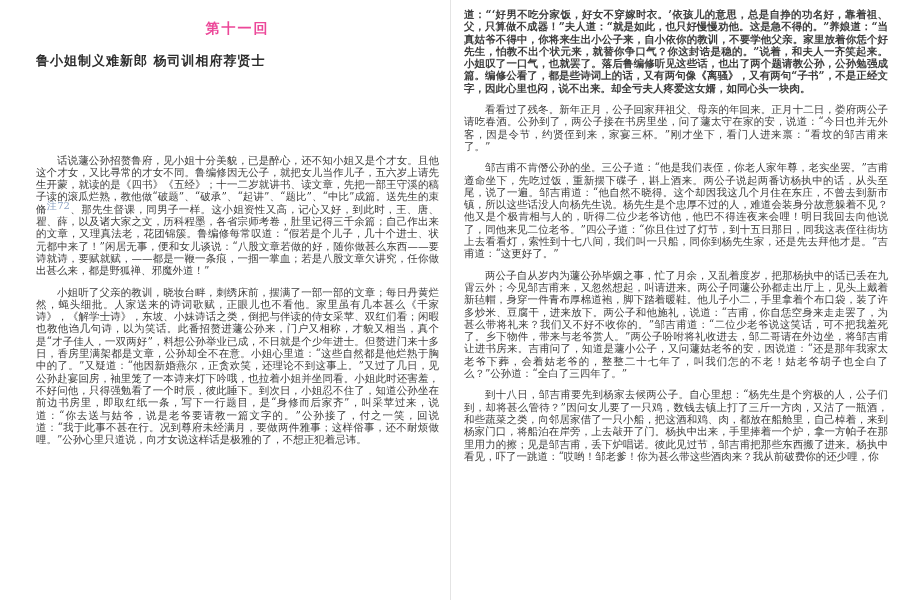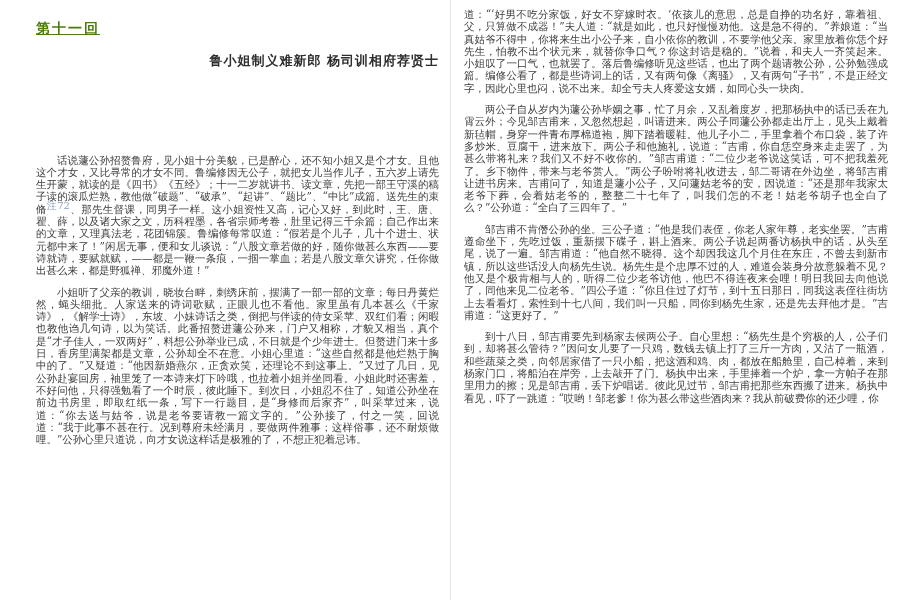--- a/index.html
+++ b/index.html
@@ -26,42 +26,41 @@
     overflow: hidden;
     color: #3d3d3d;
     font-size: 10.5px;
     line-height: 12.3px;
     text-align: justify;
   }
   .page-left  { left: 36px;  width: 403px; }
   .page-right { left: 464px; width: 424px; }
   .chapter-no {
     margin: 22px 0 0 0;
-    text-align: left;
+    text-align: center;
     font-size: 14px;
     font-weight: bold;
-    color: #4d7c0f;
+    color: #ec4899;
     letter-spacing: 2px;
-    text-decoration: underline;
   }
   .chapter-title {
     margin: 21px 0 0 0;
-    text-align: right;
+    text-align: left;
     font-size: 13px;
     font-weight: bold;
     color: #2d2d2d;
     letter-spacing: 1px;
   }
   .body-left  { margin-top: 86px; }
   .body-right { margin-top: 8px; }
   p.para {
     margin: 0 0 9px 0;
     text-indent: 2em;
   }
-  p.para.no-indent { text-indent: 0; }
+  p.para.no-indent { text-indent: 0; font-weight: bold; }
   sup.note {
     font-size: 10px;
     color: #8ba1c2;
     vertical-align: super;
     line-height: 0;
     letter-spacing: 0;
     cursor: pointer;
   }
 </style>
 </head>
@@ -76,19 +75,20 @@
         <p class="para">话说蘧公孙招赘鲁府，见小姐十分美貌，已是醉心，还不知小姐又是个才女。且他这个才女，又比寻常的才女不同。鲁编修因无公子，就把女儿当作儿子，五六岁上请先生开蒙，就读的是《四书》《五经》；十一二岁就讲书、读文章，先把一部王守溪的稿子读的滚瓜烂熟，教他做“破题”、“破承”、“起讲”、“题比”、“中比”成篇。送先生的束脩<sup class="note">注72</sup>、那先生督课，同男子一样。这小姐资性又高，记心又好，到此时，王、唐、瞿、薛，以及诸大家之文，历科程墨，各省宗师考卷，肚里记得三千余篇；自己作出来的文章，又理真法老，花团锦簇。鲁编修每常叹道：“假若是个儿子，几十个进士、状元都中来了！”闲居无事，便和女儿谈说：“八股文章若做的好，随你做甚么东西——要诗就诗，要赋就赋，——都是一鞭一条痕，一掴一掌血；若是八股文章欠讲究，任你做出甚么来，都是野狐禅、邪魔外道！”</p>
         <p class="para">小姐听了父亲的教训，晓妆台畔，刺绣床前，摆满了一部一部的文章；每日丹黄烂然，蝇头细批。人家送来的诗词歌赋，正眼儿也不看他。家里虽有几本甚么《千家诗》，《解学士诗》，东坡、小妹诗话之类，倒把与伴读的侍女采苹、双红们看；闲暇也教他诌几句诗，以为笑话。此番招赘进蘧公孙来，门户又相称，才貌又相当，真个是“才子佳人，一双两好”，料想公孙举业已成，不日就是个少年进士。但赘进门来十多日，香房里满架都是文章，公孙却全不在意。小姐心里道：“这些自然都是他烂熟于胸中的了。”又疑道：“他因新婚燕尔，正贪欢笑，还理论不到这事上。”又过了几日，见公孙赴宴回房，袖里笼了一本诗来灯下吟哦，也拉着小姐并坐同看。小姐此时还害羞，不好问他，只得强勉看了一个时辰，彼此睡下。到次日，小姐忍不住了，知道公孙坐在前边书房里，即取红纸一条，写下一行题目，是“身修而后家齐”，叫采苹过来，说道：“你去送与姑爷，说是老爷要请教一篇文字的。”公孙接了，付之一笑，回说道：“我于此事不甚在行。况到尊府未经满月，要做两件雅事；这样俗事，还不耐烦做哩。”公孙心里只道说，向才女说这样话是极雅的了，不想正犯着忌讳。</p>
       </div>
   </div>
 
   <div class="gutter"></div>
 
   <div class="page page-right">
     <div class="body-right" id="right-page-body">
         <p class="para no-indent">道：“‘好男不吃分家饭，好女不穿嫁时衣。’依孩儿的意思，总是自挣的功名好，靠着祖、父，只算做不成器！”夫人道：“就是如此，也只好慢慢劝他。这是急不得的。”养娘道：“当真姑爷不得中，你将来生出小公子来，自小依你的教训，不要学他父亲。家里放着你恁个好先生，怕教不出个状元来，就替你争口气？你这封诰是稳的。”说着，和夫人一齐笑起来。小姐叹了一口气，也就罢了。落后鲁编修听见这些话，也出了两个题请教公孙，公孙勉强成篇。编修公看了，都是些诗词上的话，又有两句像《离骚》，又有两句“子书”，不是正经文字，因此心里也闷，说不出来。却全亏夫人疼爱这女婿，如同心头一块肉。</p>
+        <p class="para">看看过了残冬。新年正月，公子回家拜祖父、母亲的年回来。正月十二日，娄府两公子请吃春酒。公孙到了，两公子接在书房里坐，问了蘧太守在家的安，说道：“今日也并无外客，因是令节，约贤侄到来，家宴三杯。”刚才坐下，看门人进来禀：“看坟的邹吉甫来了。”</p>
+        <p class="para">邹吉甫不肯僭公孙的坐。三公子道：“他是我们表侄，你老人家年尊，老实坐罢。”吉甫遵命坐下，先吃过饭，重新摆下碟子，斟上酒来。两公子说起两番访杨执中的话，从头至尾，说了一遍。邹吉甫道：“他自然不晓得。这个却因我这几个月住在东庄，不曾去到新市镇，所以这些话没人向杨先生说。杨先生是个忠厚不过的人，难道会装身分故意躲着不见？他又是个极肯相与人的，听得二位少老爷访他，他巴不得连夜来会哩！明日我回去向他说了，同他来见二位老爷。”四公子道：“你且住过了灯节，到十五日那日，同我这表侄往街坊上去看看灯，索性到十七八间，我们叫一只船，同你到杨先生家，还是先去拜他才是。”吉甫道：“这更好了。”</p>
         <p class="para">两公子自从岁内为蘧公孙毕姻之事，忙了月余，又乱着度岁，把那杨执中的话已丢在九霄云外；今见邹吉甫来，又忽然想起，叫请进来。两公子同蘧公孙都走出厅上，见头上戴着新毡帽，身穿一件青布厚棉道袍，脚下踏着暖鞋。他儿子小二，手里拿着个布口袋，装了许多炒米、豆腐干，进来放下。两公子和他施礼，说道：“吉甫，你自恁空身来走走罢了，为甚么带将礼来？我们又不好不收你的。”邹吉甫道：“二位少老爷说这笑话，可不把我羞死了。乡下物件，带来与老爷赏人。”两公子吩咐将礼收进去，邹二哥请在外边坐，将邹吉甫让进书房来。吉甫问了，知道是蘧小公子，又问蘧姑老爷的安，因说道：“还是那年我家太老爷下葬，会着姑老爷的，整整二十七年了，叫我们怎的不老！姑老爷胡子也全白了么？”公孙道：“全白了三四年了。”</p>
-        <p class="para">邹吉甫不肯僭公孙的坐。三公子道：“他是我们表侄，你老人家年尊，老实坐罢。”吉甫遵命坐下，先吃过饭，重新摆下碟子，斟上酒来。两公子说起两番访杨执中的话，从头至尾，说了一遍。邹吉甫道：“他自然不晓得。这个却因我这几个月住在东庄，不曾去到新市镇，所以这些话没人向杨先生说。杨先生是个忠厚不过的人，难道会装身分故意躲着不见？他又是个极肯相与人的，听得二位少老爷访他，他巴不得连夜来会哩！明日我回去向他说了，同他来见二位老爷。”四公子道：“你且住过了灯节，到十五日那日，同我这表侄往街坊上去看看灯，索性到十七八间，我们叫一只船，同你到杨先生家，还是先去拜他才是。”吉甫道：“这更好了。”</p>
         <p class="para">到十八日，邹吉甫要先到杨家去候两公子。自心里想：“杨先生是个穷极的人，公子们到，却将甚么管待？”因问女儿要了一只鸡，数钱去镇上打了三斤一方肉，又沽了一瓶酒，和些蔬菜之类，向邻居家借了一只小船，把这酒和鸡、肉，都放在船舱里，自己棹着，来到杨家门口，将船泊在岸旁，上去敲开了门。杨执中出来，手里捧着一个炉，拿一方帕子在那里用力的擦；见是邹吉甫，丢下炉唱诺。彼此见过节，邹吉甫把那些东西搬了进来。杨执中看见，吓了一跳道：“哎哟！邹老爹！你为甚么带这些酒肉来？我从前破费你的还少哩，你</p>
       </div>
   </div>
 
 </div>
 
 </body></html>

